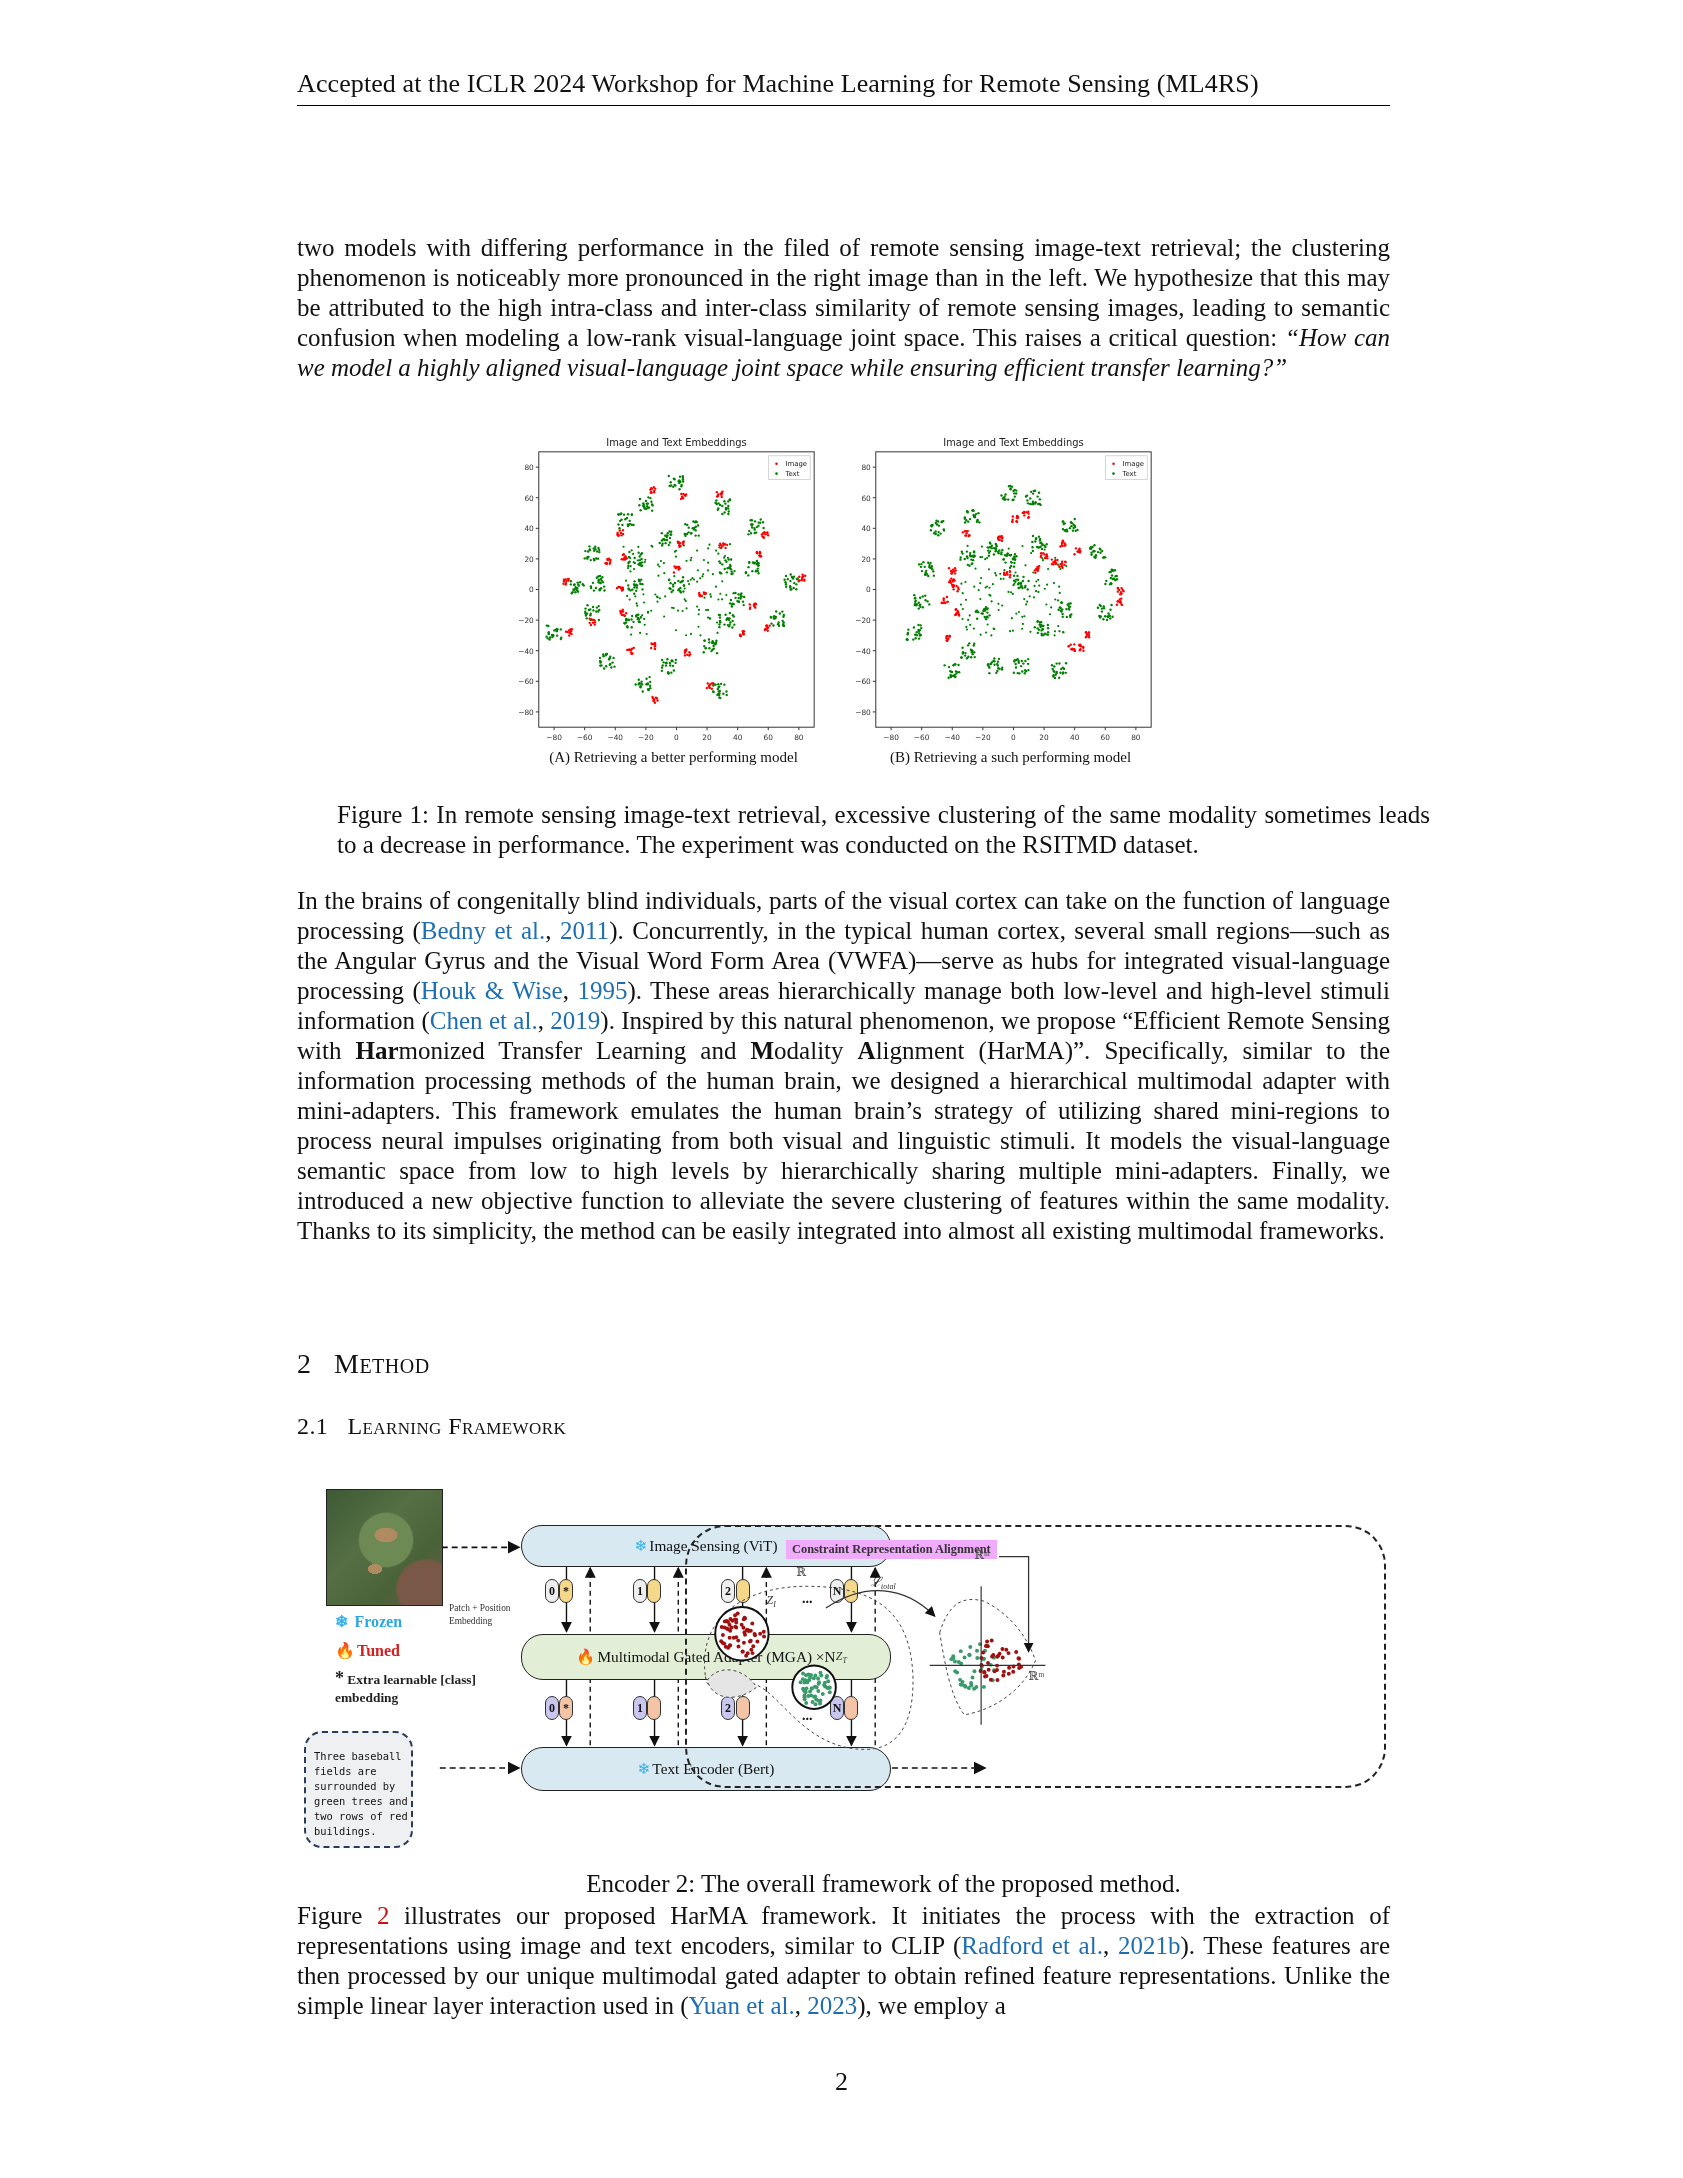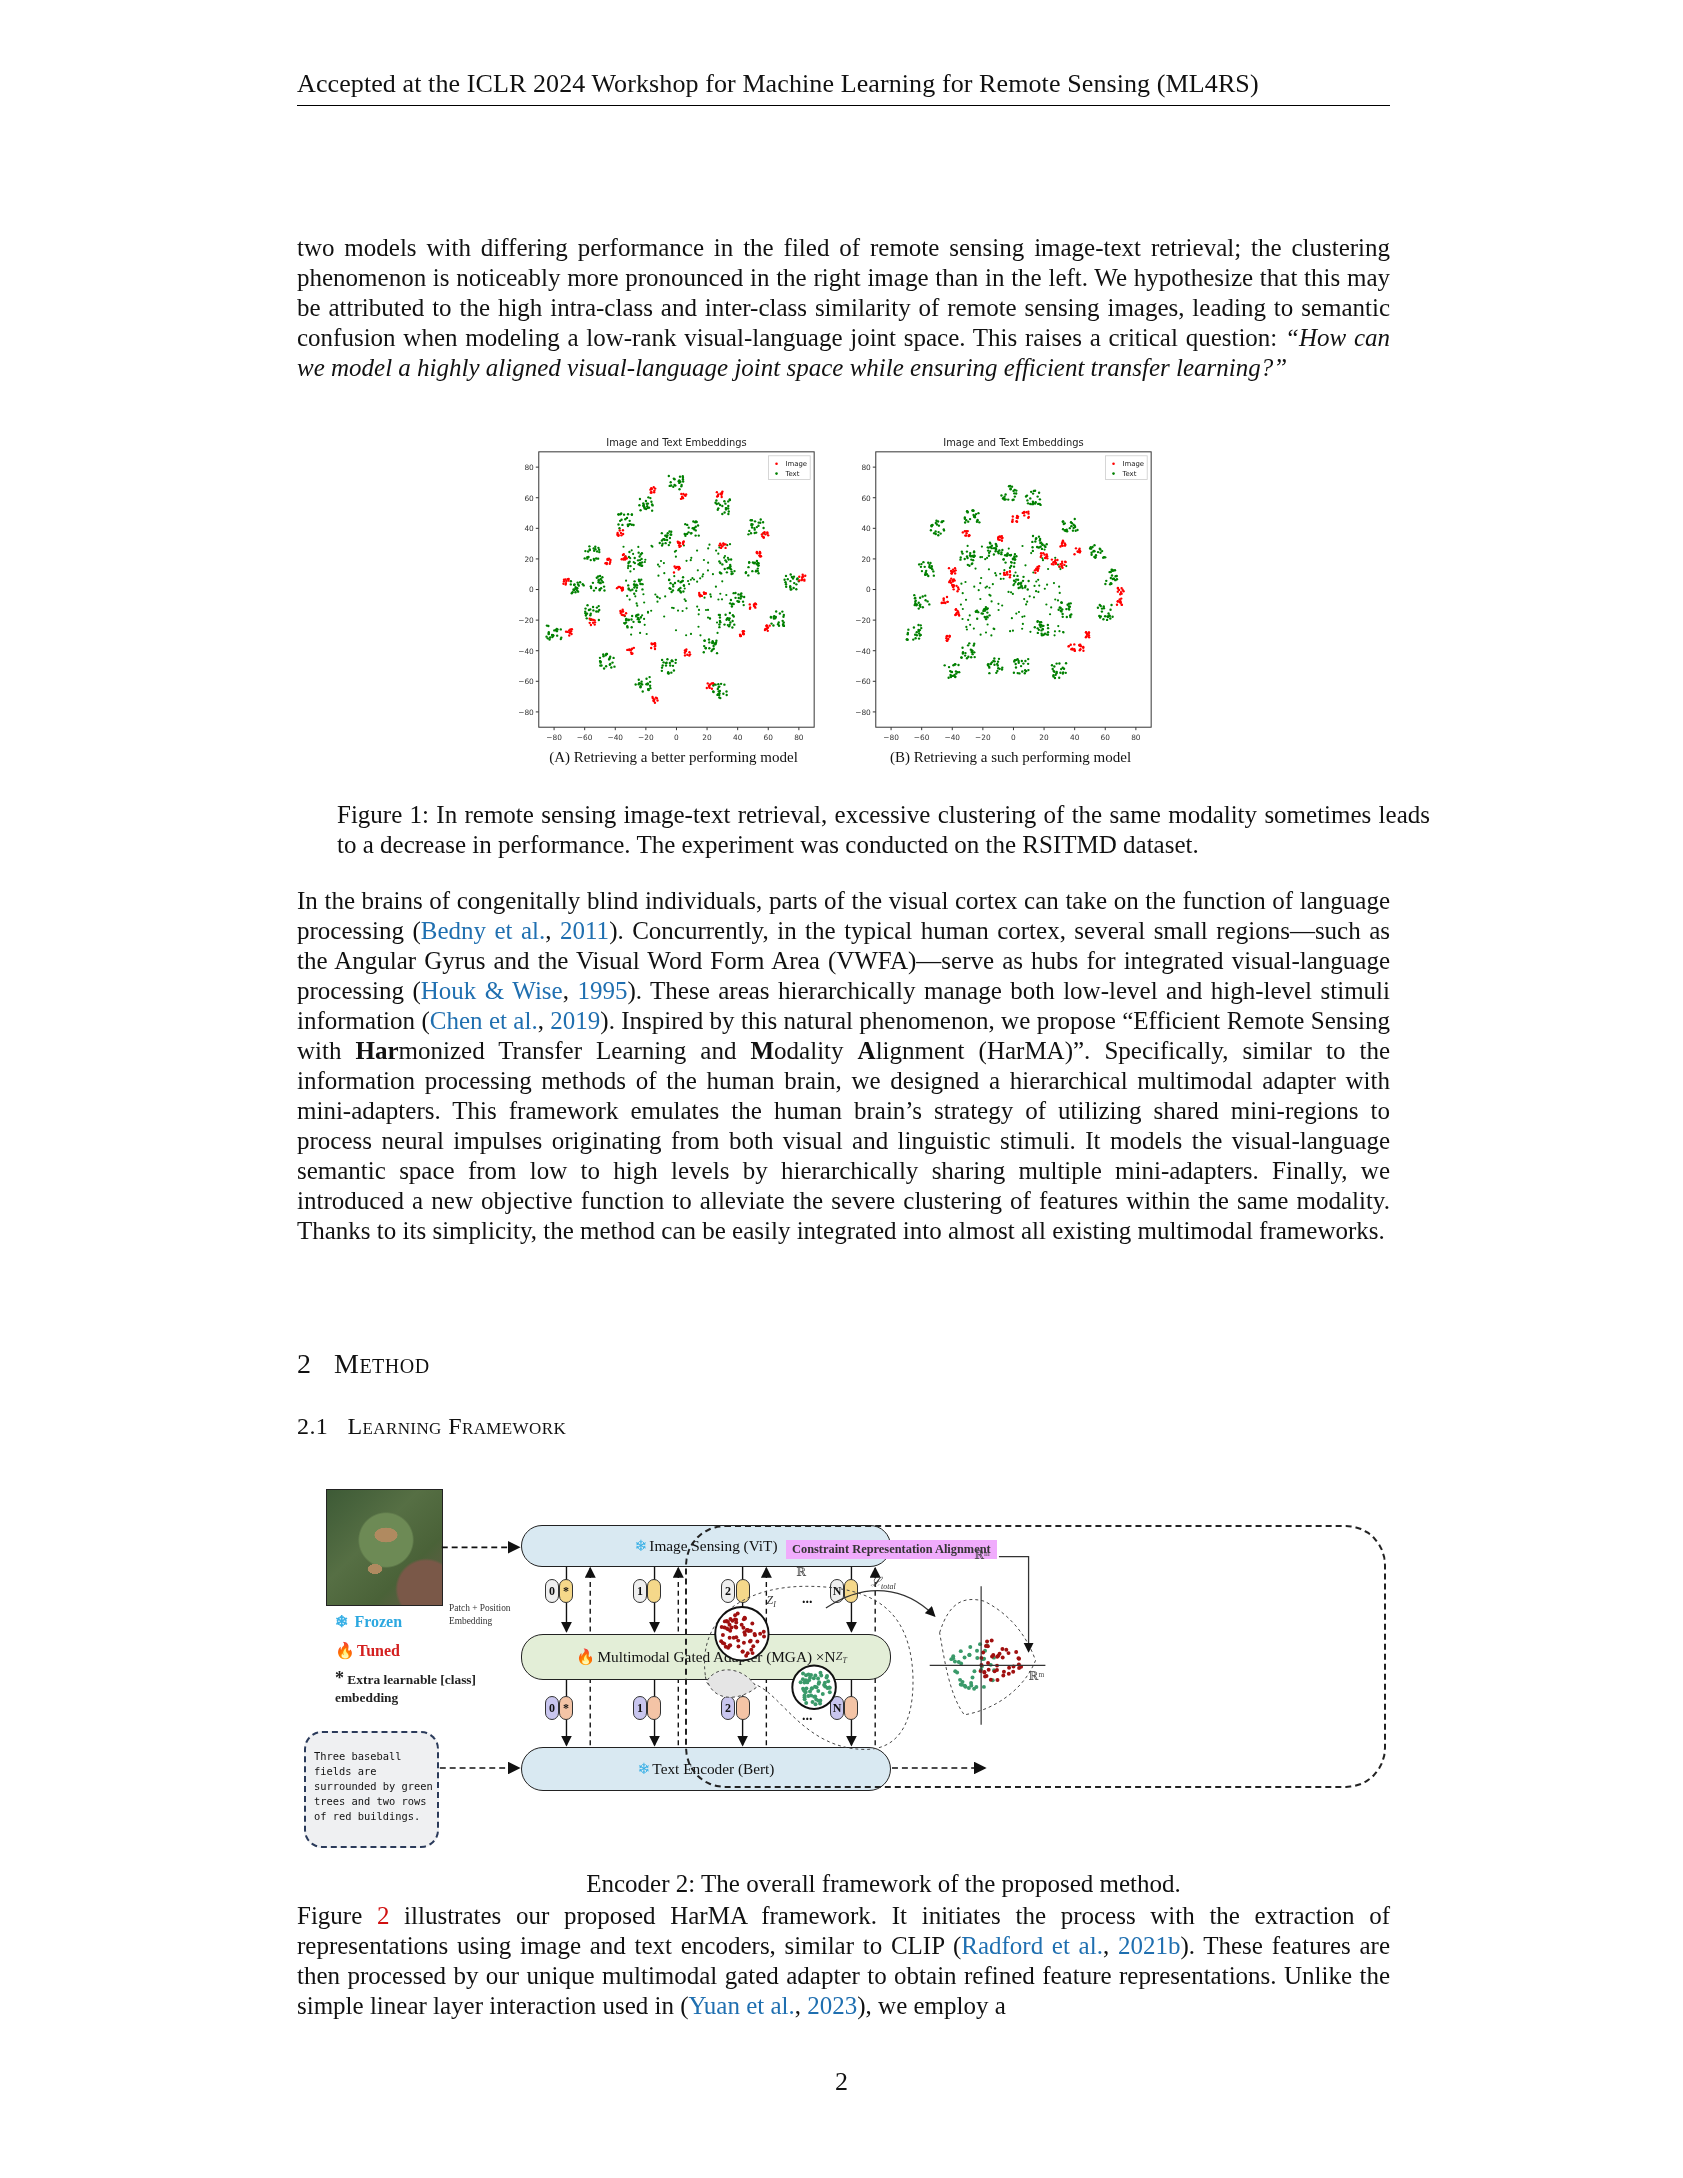--- a/index.html
+++ b/index.html
@@ -29,21 +29,21 @@
            radial-gradient(ellipse 28px 18px at 59px 45px, #b08a60 0 40%, transparent 42%),
            radial-gradient(ellipse 18px 12px at 48px 79px, #b08a60 0 40%, transparent 42%),
            radial-gradient(circle at 59px 50px, #6d8a55 0 30%, transparent 32%),
            radial-gradient(circle at 99px 99px, #7a5848 0 20%, transparent 22%),
            linear-gradient(135deg, #3d5a36 0%, #566f44 40%, #4a6238 70%, #6a5a4a 100%); }
   .legend-item { position:absolute; font-weight:bold; font-size:15px; }
   .frozen { left:38px; top:127px; color:#2ca8e0; font-size:16px; }
   .tuned { left:38px; top:156px; color:#d42020; font-size:16px; }
   .extra { left:38px; top:184px; color:#222; font-size:13.4px; line-height:18px; width:149px; }
   .patch-lbl { position:absolute; left:152px; top:117px; font-size:9.4px; line-height:13px; color:#333; }
-  .textbox { position:absolute; left:7px; top:246px; width:135px; height:117px;
+  .textbox { position:absolute; left:7px; top:246px; width:109px; height:117px;
              border:2px dashed #2a3a5a; border-radius:18px; background:#eff0f2;
              font-family:"DejaVu Sans Mono", "Liberation Mono", monospace; font-size:10.4px;
              line-height:15px; padding:16px 0 0 8px; box-sizing:border-box; white-space:pre-line; }
   .bar { position:absolute; border:1.5px solid #222; border-radius:22px; display:flex;
          align-items:center; justify-content:center; font-size:15.3px; box-sizing:border-box; }
   .enc-img { left:224px; top:10px; width:370px; height:44px; background:#d9e9f2; }
   .mga { left:224px; top:124px; width:370px; height:46px; background:#e3eed7; }
   .enc-txt { left:224px; top:238px; width:370px; height:46px; background:#d9e9f2; }
   .snow { color:#39b0e6; margin-right:2px; }
   .flame { color:#e8601c; margin-right:2px; }

